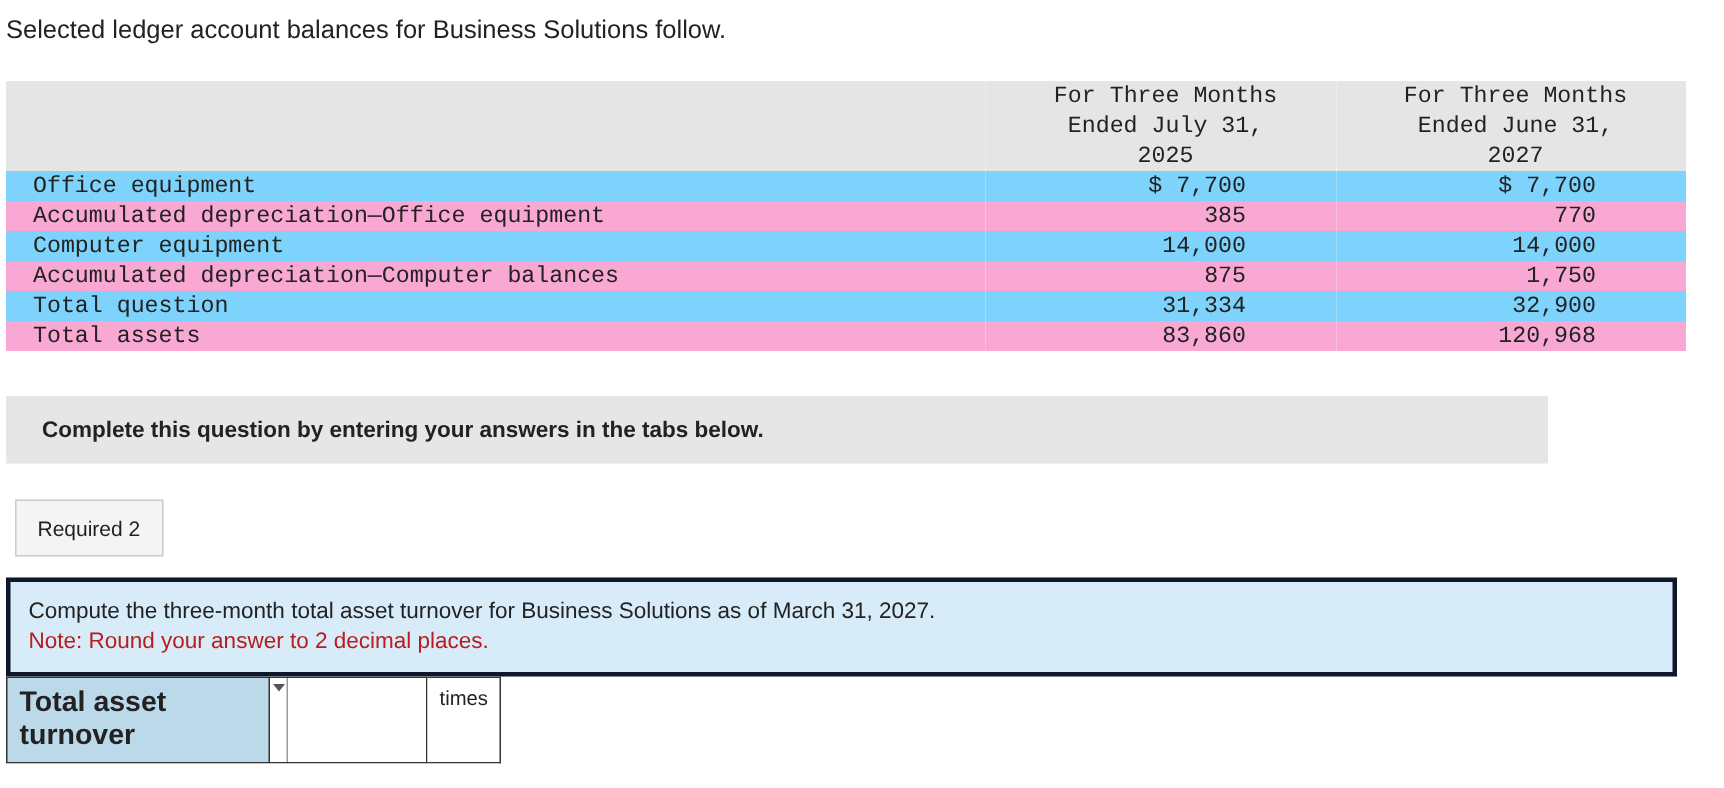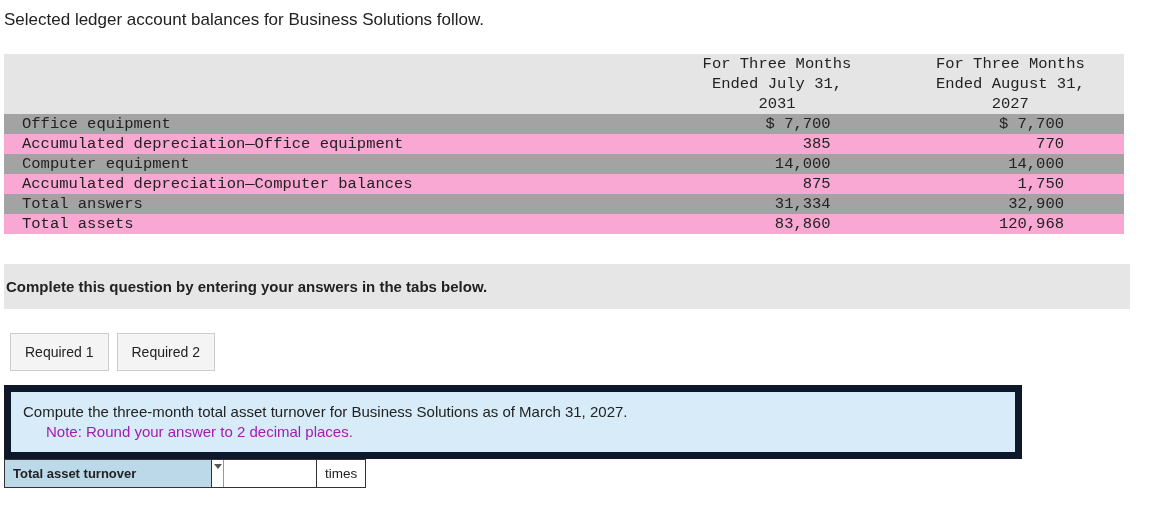--- a/index.html
+++ b/index.html
@@ -11,53 +11,53 @@
       width: 1149px;
       padding: 10px 0 0 4px;
     }
     .intro { font-size: 17px; margin-bottom: 24px; font-weight: 400; }
     .ledger-table { border-collapse: collapse; width: 1120px; }
     .ledger-table td, .ledger-table th { padding: 0 6px; font-family: "Courier New", monospace; font-size: 15.5px; line-height: 20px; }
     .ledger-table .hdr { background: #e5e5e5; text-align: center; font-weight: 400; }
     .ledger-table .label-col { width: 560px; text-align: left; padding-left: 18px; }
     .ledger-table .val-col { width: 200px; text-align: right; padding-right: 60px; }
     .ledger-table .shade td { background: #f9a8d4; }
-    .ledger-table .plain td { background: #a3a3a3; }
-    .tabs-instruction { background: #e6e6e6; padding: 14px 2px; margin-top: 30px; width: 1126px; font-weight: 700; font-size: 15px; }
+    .ledger-table .plain td { background: #7dd3fc; }
+    .tabs-instruction { background: #e6e6e6; padding: 14px 24px; margin-top: 30px; width: 1028px; font-weight: 700; font-size: 15px; }
     .tab-row { display: flex; gap: 8px; margin-top: 24px; margin-left: 6px; }
     .tab { border: 1px solid #ccc; background: #f4f4f4; padding: 10px 14px; font-size: 14px; cursor: pointer; }
     .tab.active { background: #fff; border: 1px dotted #888; }
-    .prompt-box { background: #d7ecf8; border: 7px solid #0f172a; margin-top: 14px; padding: 10px 12px; width: 1018px; font-size: 15px; line-height: 20px; }
-    .prompt-box .note { color: #a21caf; margin-left: 23px; }
+    .prompt-box { background: #d7ecf8; border: 3px solid #0f172a; margin-top: 14px; padding: 10px 12px; width: 1114px; font-size: 15px; line-height: 20px; }
+    .prompt-box .note { color: #b91c1c; }
     .answer-row { display: flex; align-items: stretch; margin-top: 0; }
-    .answer-label { background: #bcd9ea; border: 1px solid #333; padding: 6px 8px; font-weight: 700; font-size: 13px; width: 208px; }
+    .answer-label { background: #bcd9ea; border: 1px solid #333; padding: 6px 8px; font-weight: 700; font-size: 19px; width: 176px; }
     .answer-input-wrap { display: flex; border: 1px solid #333; border-left: 0; background: #fff; }
     .answer-dropdown-ind { width: 12px; background: #fff; border-right: 1px solid #999; position: relative; }
     .answer-dropdown-ind::after { content: ""; position: absolute; left: 2px; top: 4px; border-left: 4px solid transparent; border-right: 4px solid transparent; border-top: 5px solid #555; }
     .answer-input { border: 0; width: 92px; padding: 2px 4px; font-size: 13px; outline: none; }
     .answer-unit { border: 1px solid #333; border-left: 0; padding: 6px 8px; font-size: 13.5px; background: #fff; }
   </style>
 </head>
 <body>
 
 <div class="intro">Selected ledger account balances for Business Solutions follow.</div>
 
 <table class="ledger-table">
   <tbody>
       <tr class="hdr">
     <td class="label-col" rowspan="3"></td>
     <td class="val-col" style="text-align:center;padding-right:0;">For Three Months</td>
     <td class="val-col" style="text-align:center;padding-right:0;">For Three Months</td>
   </tr>
   <tr class="hdr">
     <td class="val-col" style="text-align:center;padding-right:0;">Ended July 31,</td>
-    <td class="val-col" style="text-align:center;padding-right:0;">Ended August 31,</td>
+    <td class="val-col" style="text-align:center;padding-right:0;">Ended June 31,</td>
   </tr>
   <tr class="hdr">
-    <td class="val-col" style="text-align:center;padding-right:0;">2031</td>
+    <td class="val-col" style="text-align:center;padding-right:0;">2025</td>
     <td class="val-col" style="text-align:center;padding-right:0;">2027</td>
   </tr>
   <tr class="plain">
     <td class="label-col">Office equipment</td>
     <td class="val-col">$ 7,700</td>
     <td class="val-col">$ 7,700</td>
   </tr>
   <tr class="shade">
     <td class="label-col">Accumulated depreciation—Office equipment</td>
     <td class="val-col">385</td>
@@ -67,36 +67,35 @@
     <td class="label-col">Computer equipment</td>
     <td class="val-col">14,000</td>
     <td class="val-col">14,000</td>
   </tr>
   <tr class="shade">
     <td class="label-col">Accumulated depreciation—Computer balances</td>
     <td class="val-col">875</td>
     <td class="val-col">1,750</td>
   </tr>
   <tr class="plain">
-    <td class="label-col">Total answers</td>
+    <td class="label-col">Total question</td>
     <td class="val-col">31,334</td>
     <td class="val-col">32,900</td>
   </tr>
   <tr class="shade">
     <td class="label-col">Total assets</td>
     <td class="val-col">83,860</td>
     <td class="val-col">120,968</td>
   </tr>
 </tbody>
   </table>
 
 <div class="tabs-instruction">Complete this question by entering your answers in the tabs below.</div>
 
 <div class="tab-row">
-  <div class="tab">Required 1</div>
   <div class="tab">Required 2</div>
 </div>
 
 <div class="prompt-box">
   <div>Compute the three-month total asset turnover for Business Solutions as of March 31, 2027.</div>
   <div class="note">Note: Round your answer to 2 decimal places.</div>
 </div>
 
 <div class="answer-row">
   <div class="answer-label">Total asset turnover</div>

